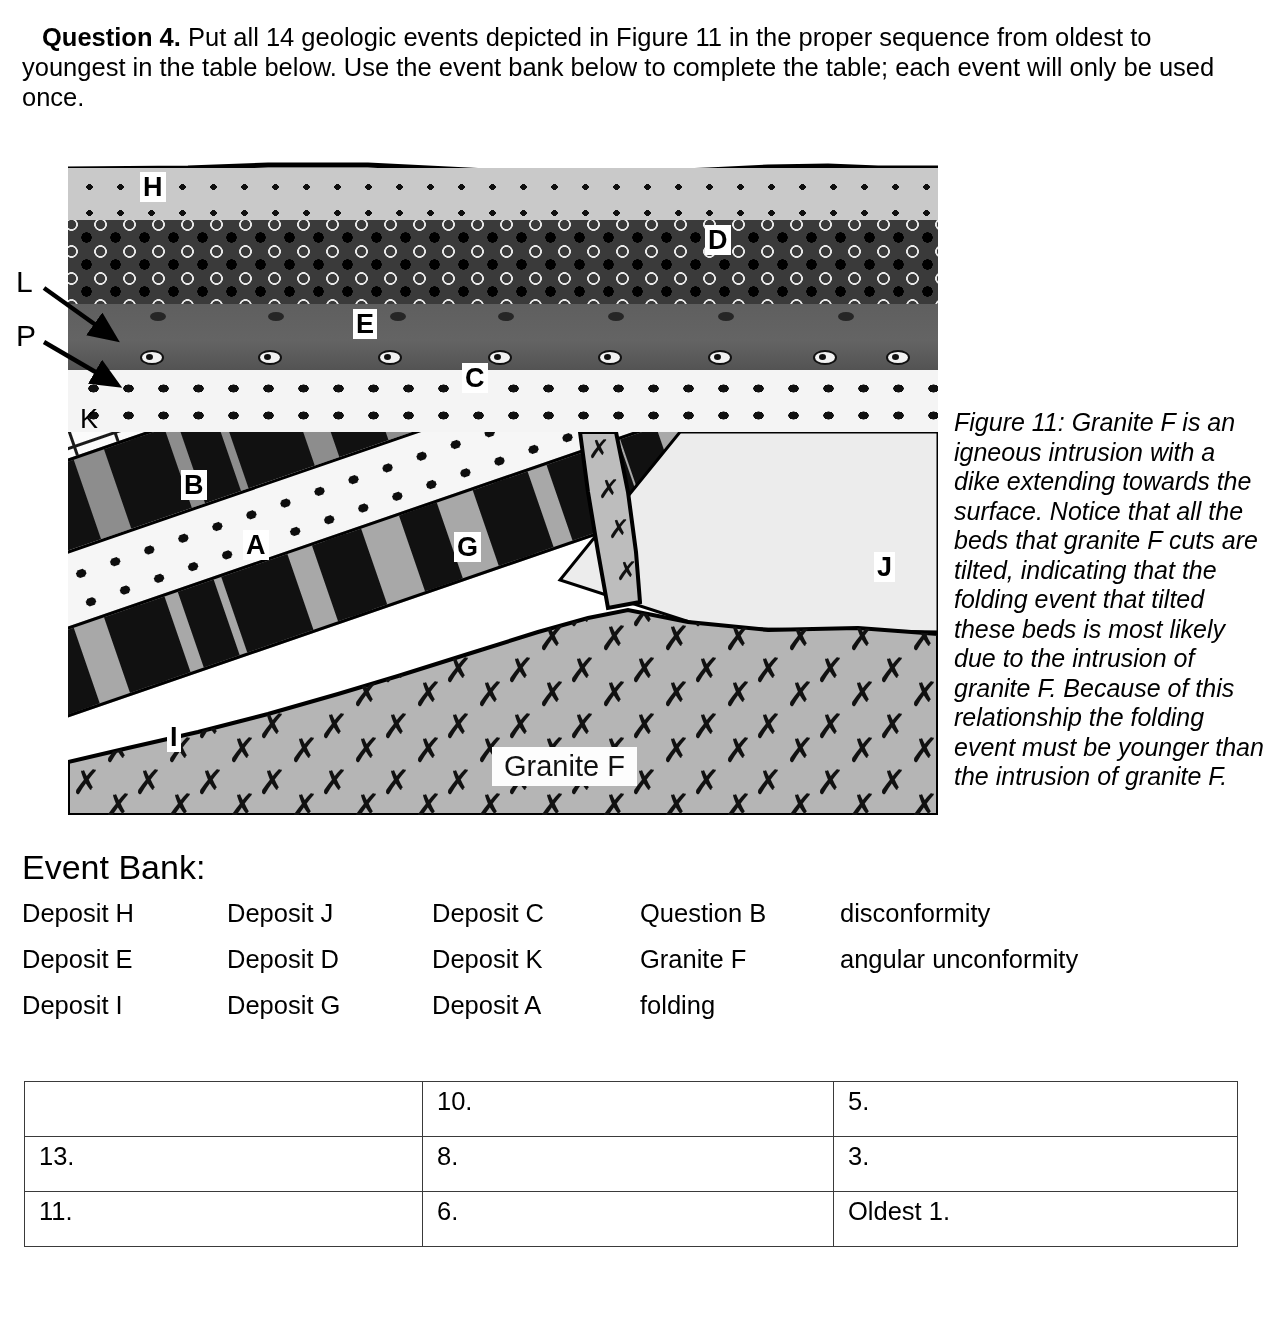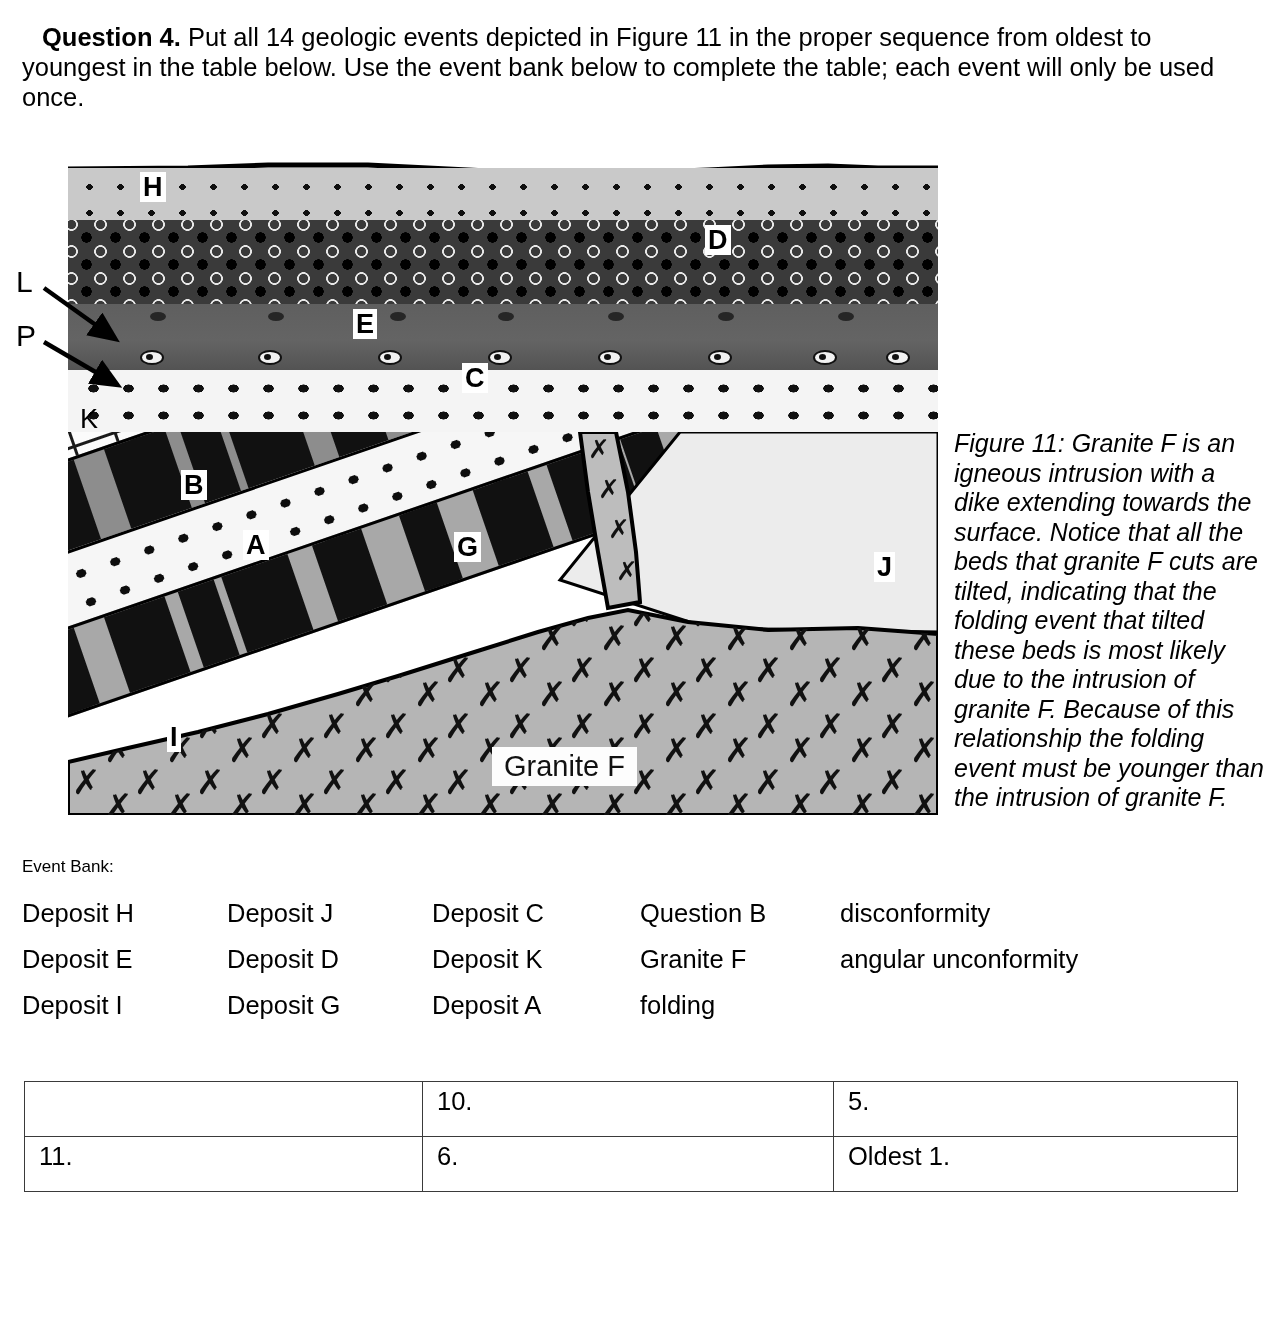--- a/index.html
+++ b/index.html
@@ -210,33 +210,33 @@
     font-size: 30px;
     line-height: 32px;
     color: #000;
   }
   #arrow-layer { position: absolute; left: 0; top: 0; width: 1276px; height: 672px; pointer-events: none; }
 
   
   #figure-caption {
     position: absolute;
     left: 954px;
-    top: 289px;
+    top: 268px;
     width: 312px;
     font-style: italic;
     font-size: 25px;
     line-height: 29.5px;
     color: #000;
   }
 
   
   #event-bank { position: absolute; left: 0; top: 852px; width: 1276px; }
   #event-bank-title {
     position: absolute; left: 22px; top: 0;
-    font-size: 17px; line-height: 30px;
+    font-size: 34px; line-height: 30px;
   }
   .bank-col { position: absolute; top: 46px; }
   .bank-item { font-size: 25.5px; line-height: 30px; margin-bottom: 16px; white-space: nowrap; }
 
   
   #answer-table {
     position: absolute;
     left: 24px; top: 1081px;
     width: 1213px;
     border-collapse: collapse;
@@ -412,18 +412,23 @@
       <col class="c2">
       <col class="c3">
     </colgroup>
   <tbody>
     <tr>
       <td></td>
       <td>10.</td>
       <td>5.</td>
     </tr>
     <tr>
+      <td>13.</td>
+      <td>8.</td>
+      <td>3.</td>
+    </tr>
+    <tr>
       <td>11.</td>
       <td>6.</td>
       <td>Oldest 1.</td>
     </tr>
   </tbody>
 </table>
 
 </body></html>

